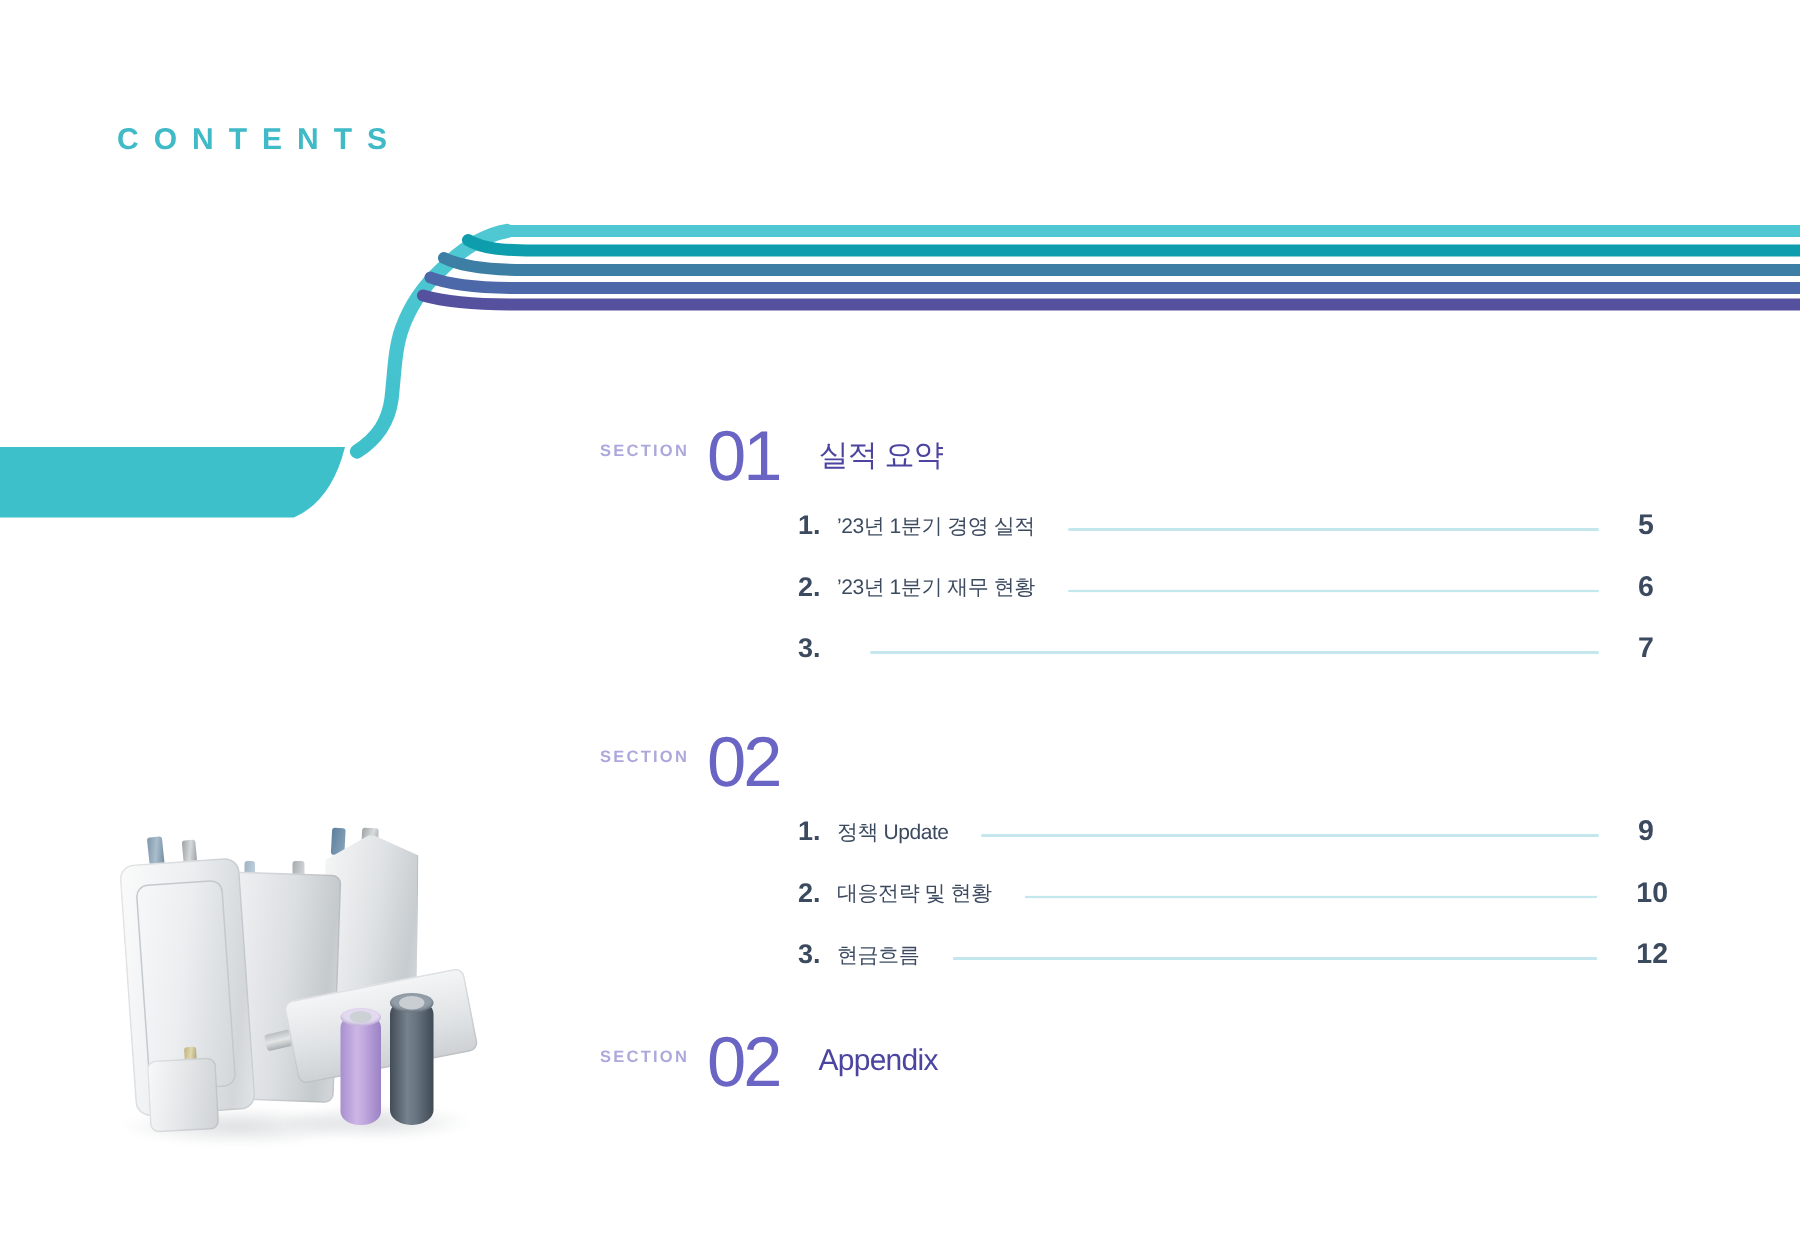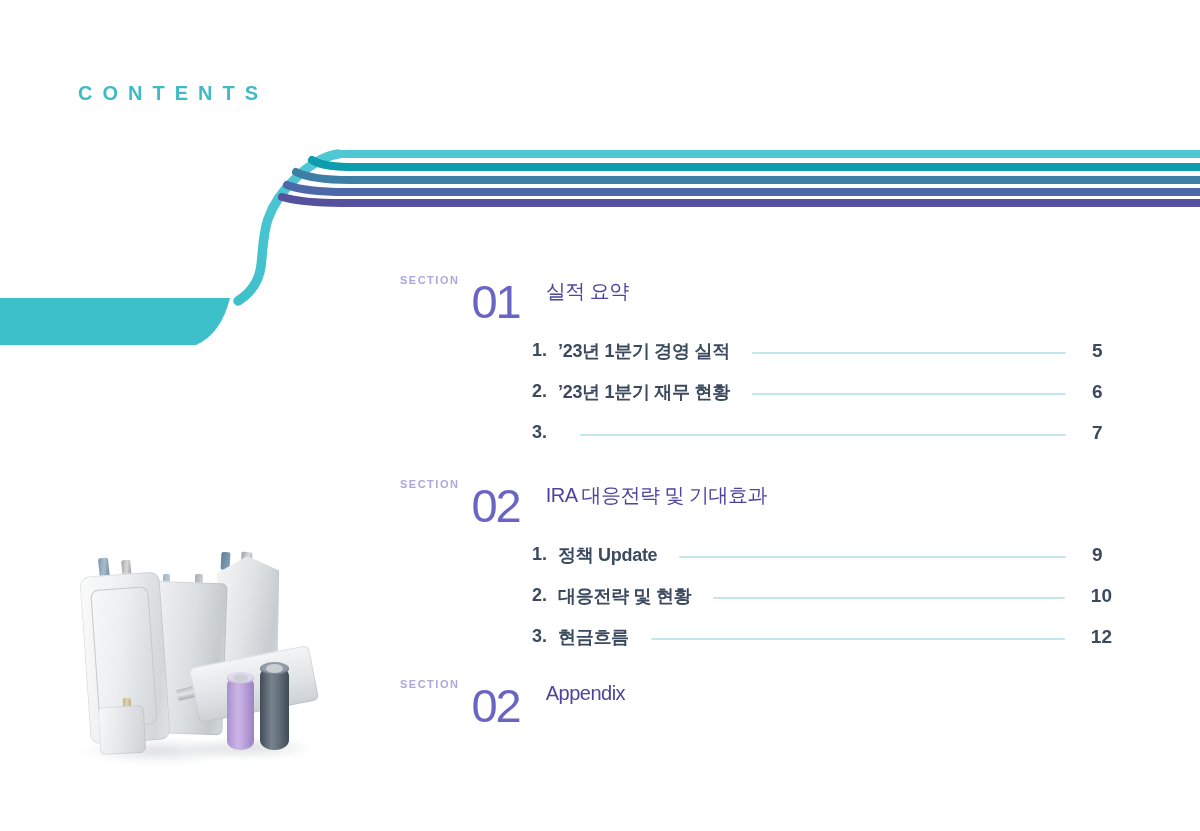--- a/index.html
+++ b/index.html
@@ -24,40 +24,40 @@
     font-size:20px;font-weight:bold;letter-spacing:10px;
     color:var(--contents_teal);
   }
   
   .decor{position:absolute;left:0;top:0;pointer-events:none;}
   
   .section{position:absolute;left:400px;width:712px;}
   #sec1{top:278px;}
   #sec2{top:482px;}
   #sec3{top:682px;}
-  .sec-header{display:flex;height:50px;}
+  .sec-header{display:flex;align-items:center;height:50px;}
   .sec-label{
     font-size:11px;font-weight:bold;letter-spacing:1.5px;
     color:var(--label_purple);flex:0 0 auto;margin-right:12px;margin-top:-4px;
   }
   .sec-number{
     font-size:47px;font-weight:400;letter-spacing:-2px;
     color:var(--number_purple);flex:0 0 auto;line-height:1;
   }
   .sec-title{
     margin:0 0 0 26px;font-size:20px;font-weight:normal;
     color:var(--title_purple);white-space:nowrap;letter-spacing:-0.5px;
   }
   .toc-list{margin-top:2px;margin-left:132px;}
   .toc-row{display:flex;align-items:center;height:41px;}
   .toc-no{
     flex:0 0 26px;font-size:18px;font-weight:600;color:var(--item_text);
   }
   .toc-label{
-    flex:0 0 auto;font-size:18px;font-weight:700;color:var(--item_text);
+    flex:0 0 auto;font-size:14px;font-weight:400;color:var(--item_text);
     white-space:nowrap;letter-spacing:-0.3px;
   }
   .toc-leader{
     flex:1 1 auto;height:0;border-bottom:2px solid var(--leader_line);
     margin-left:22px;margin-right:26px;position:relative;top:2px;border-radius:2px;
   }
   .toc-page{
     flex:0 0 20px;font-size:19px;font-weight:600;color:var(--item_text);
     text-align:left;
   }
@@ -152,21 +152,20 @@
       <span class="toc-leader"></span>
       <span class="toc-page">7</span>
     </div>
   </div>
 </div>
 
 <div class="section" id="sec2">
   <div class="sec-header">
     <span class="sec-label">SECTION</span>
     <span class="sec-number">02</span>
-    <h2 class="sec-title">IRA 대응전략 및 기대효과</h2>
   </div>
   <div class="toc-list">
     <div class="toc-row">
       <span class="toc-no">1.</span>
       <span class="toc-label">정책 Update</span>
       <span class="toc-leader"></span>
       <span class="toc-page">9</span>
     </div>
     <div class="toc-row">
       <span class="toc-no">2.</span>

